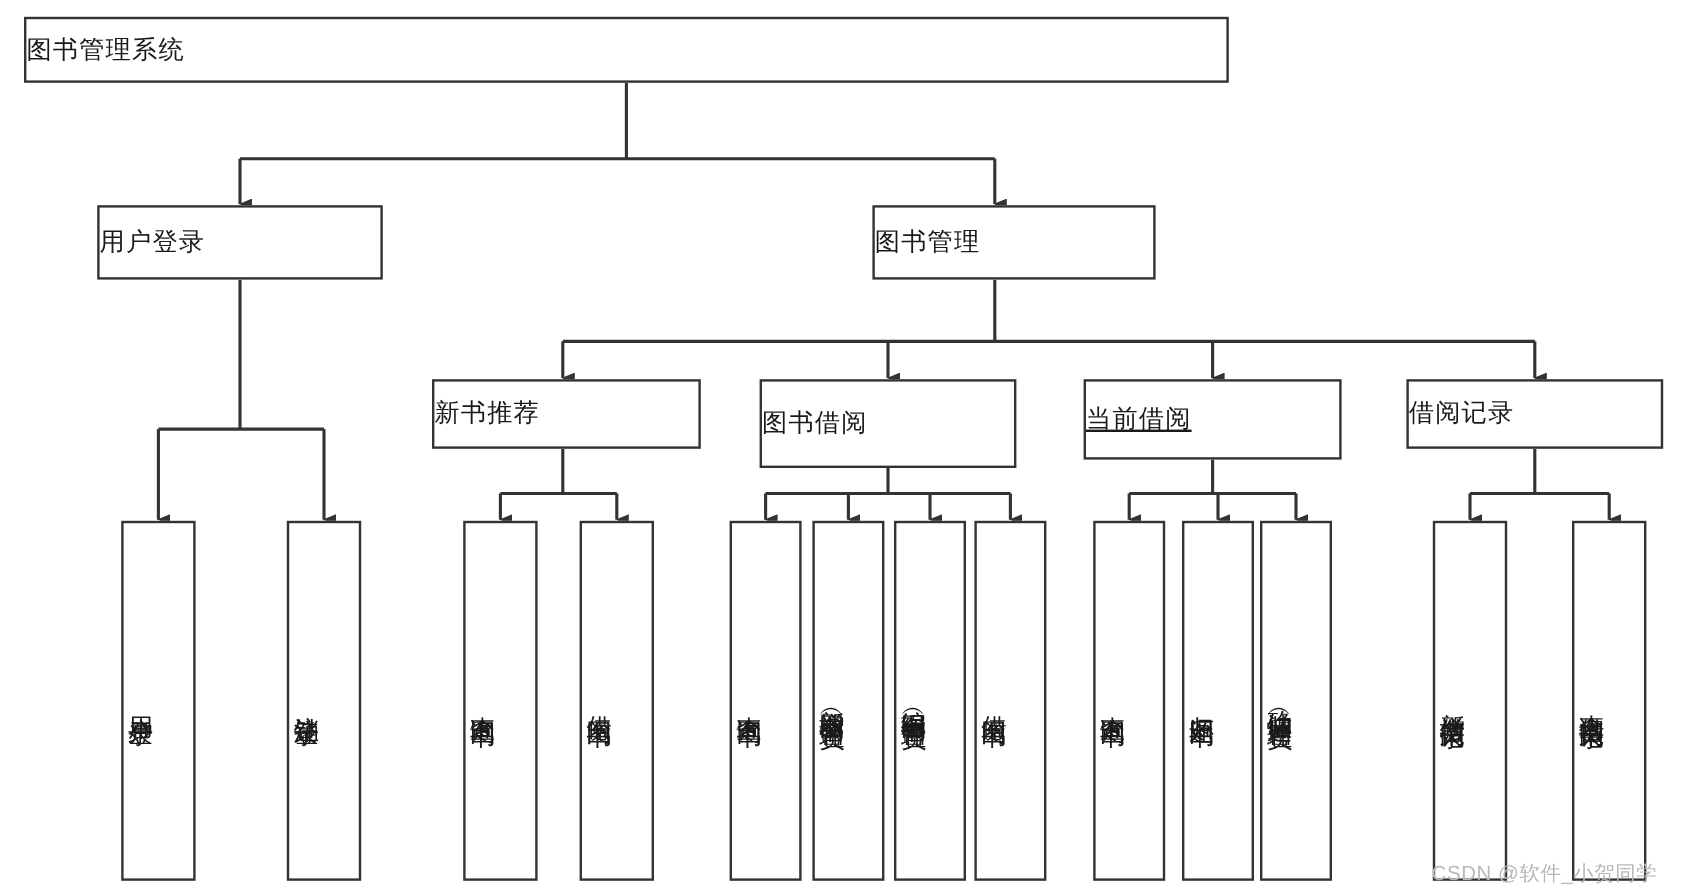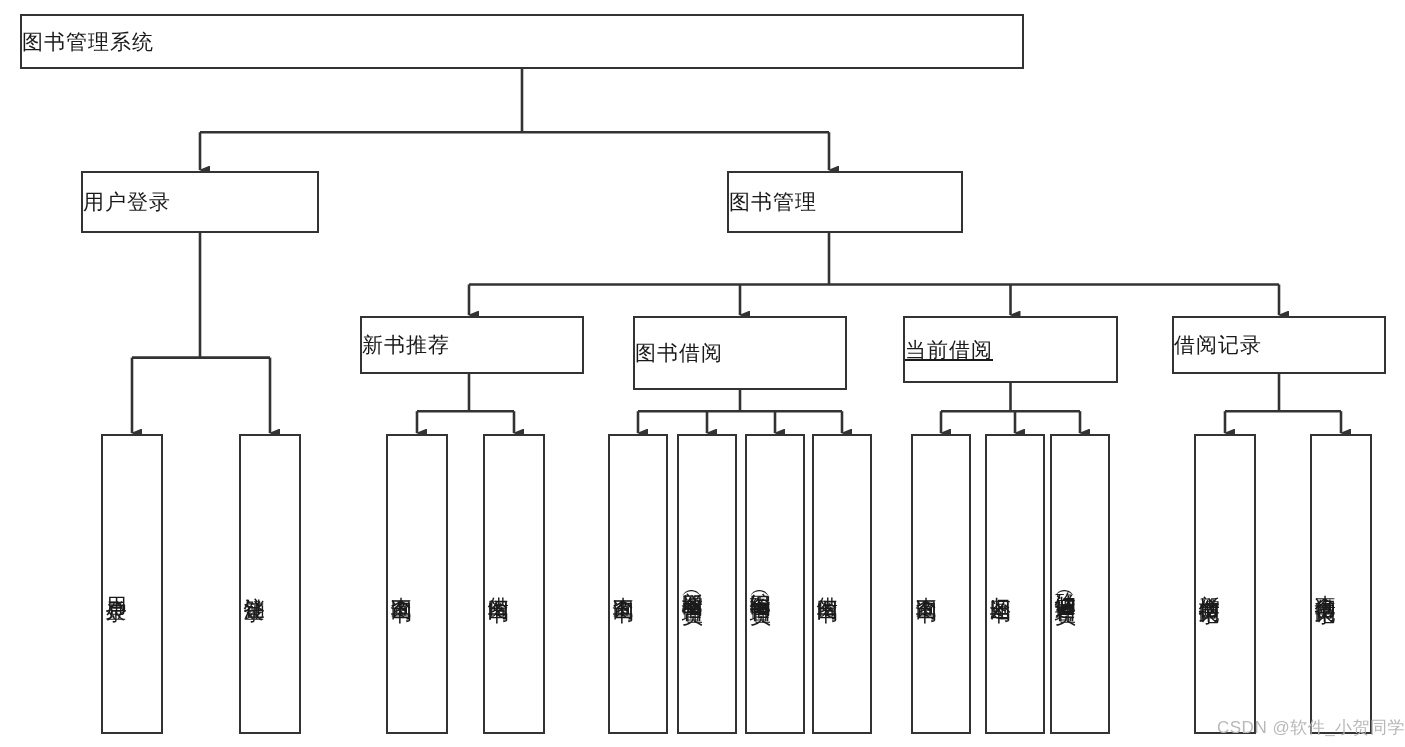--- a/index.html
+++ b/index.html
@@ -161,15 +161,15 @@
   <div class="node-box" style="left: 1050px; top: 434px; width: 60px; height: 300px;">
     <span class="node-label-v">确认归还（管理员）</span>
   </div>
   <div class="node-box" style="left: 1194px; top: 434px; width: 62px; height: 300px;">
     <span class="node-label-v">新增借阅记录</span>
   </div>
   <div class="node-box" style="left: 1310px; top: 434px; width: 62px; height: 300px;">
     <span class="node-label-v">查询借阅记录</span>
   </div>
 
-  <div class="watermark" style="left: 1193px; top: 716px; margin-left: 24px;">CSDN @软件_小贺同学</div>
+  <div class="watermark" style="left: 1193px; top: 716px;">CSDN @软件_小贺同学</div>
 
 </div>
 
 </body></html>

